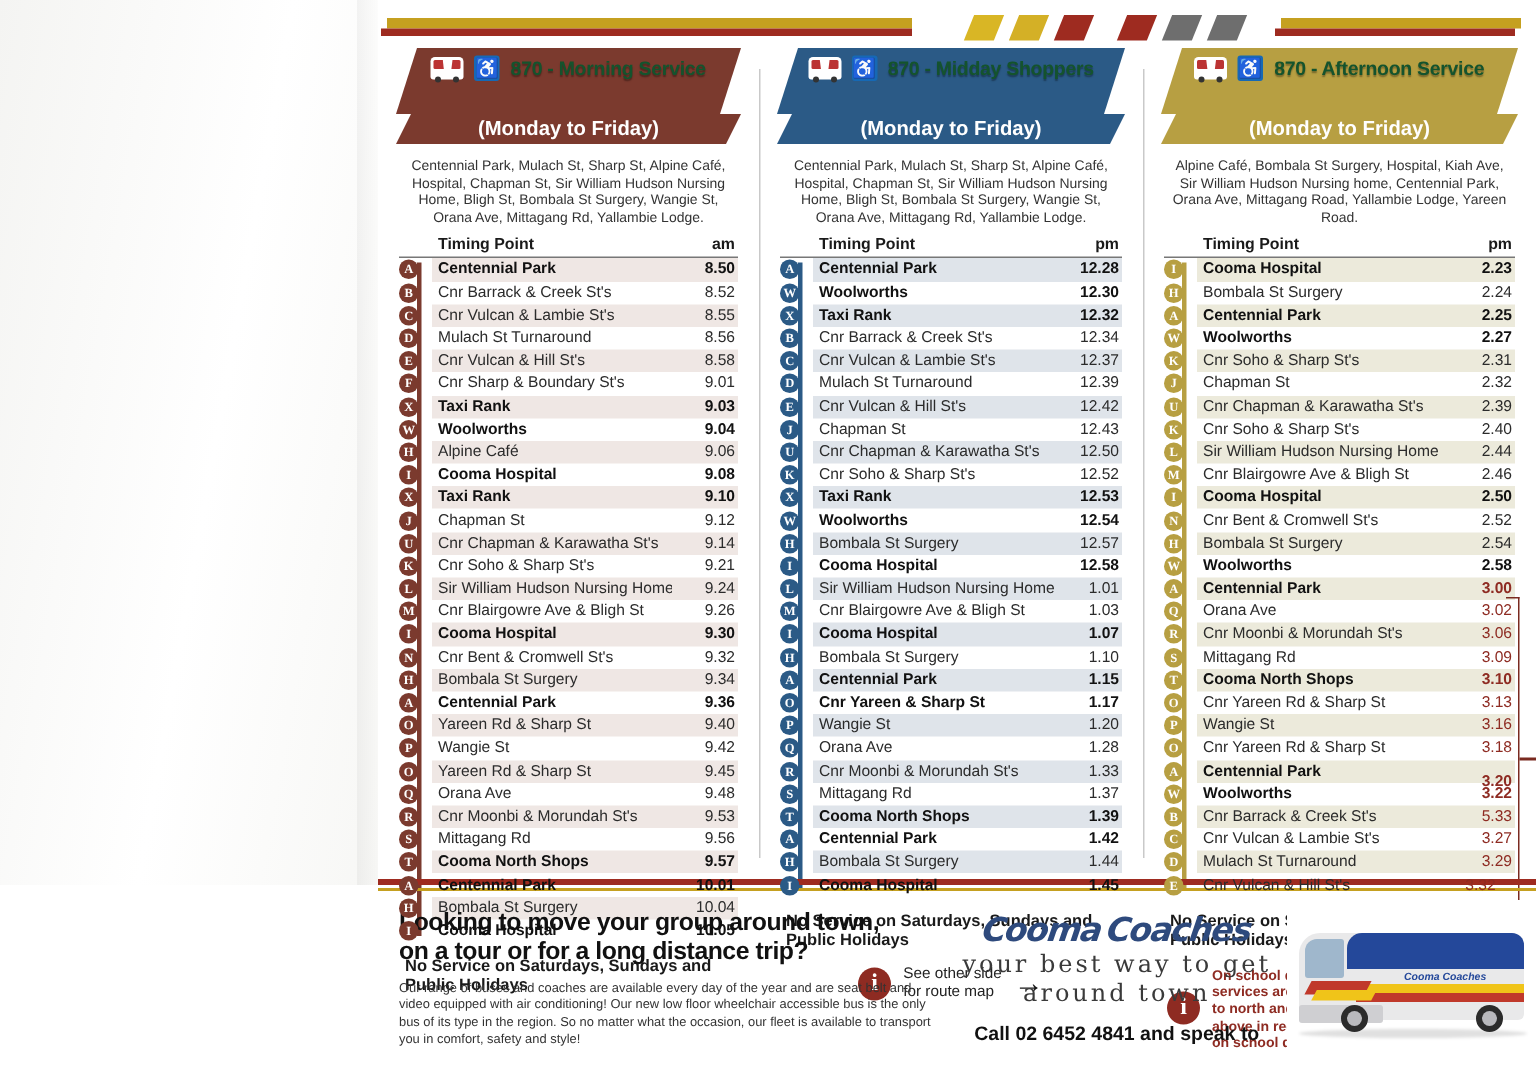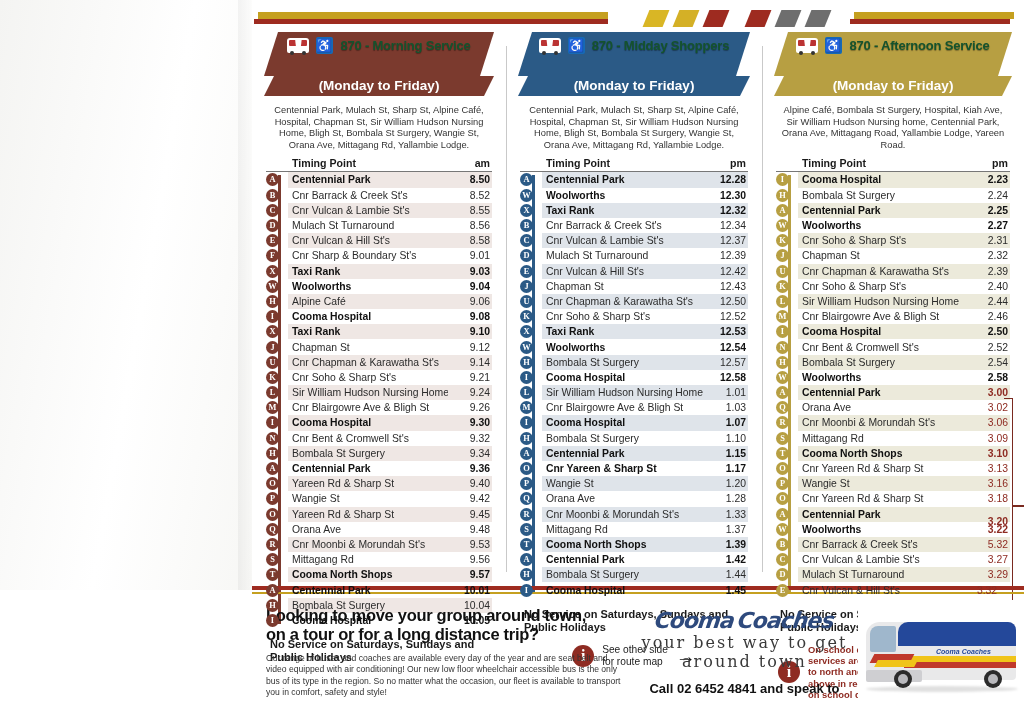--- a/index.html
+++ b/index.html
@@ -905,21 +905,21 @@
               </div>
               <div class="name">Woolworths</div>
               <div class="time" style="color: rgb(142, 43, 34);">3.22</div>
             </div>
             <div class="row">
               <div class="stripe-bg" style="background: rgb(236, 234, 219);"></div>
               <div class="badge-cell">
                 <div class="badge" style="background: rgb(183, 159, 66);">B</div>
               </div>
               <div class="name">Cnr Barrack &amp; Creek St's</div>
-              <div class="time" style="color: rgb(142, 43, 34);">5.32</div>
+              <div class="time" style="color: rgb(142, 43, 34);">5.33</div>
             </div>
             <div class="row">
               <div class="badge-cell">
                 <div class="badge" style="background: rgb(183, 159, 66);">C</div>
               </div>
               <div class="name">Cnr Vulcan &amp; Lambie St's</div>
               <div class="time" style="color: rgb(142, 43, 34);">3.27</div>
             </div>
             <div class="row">
               <div class="stripe-bg" style="background: rgb(236, 234, 219);"></div>

